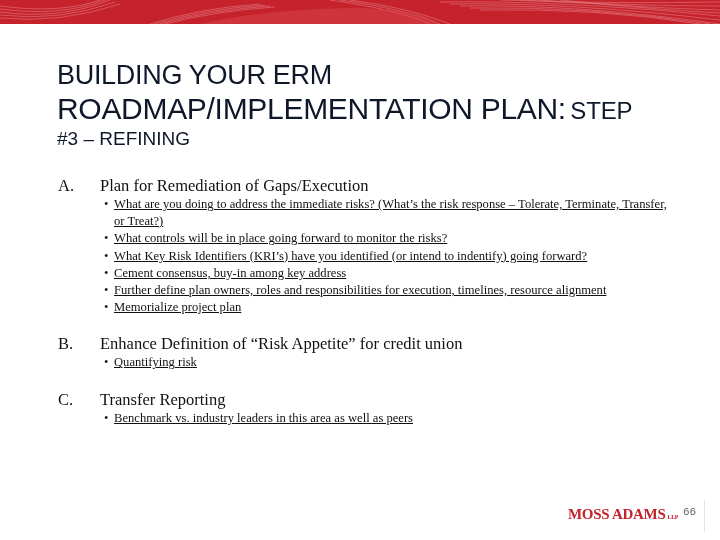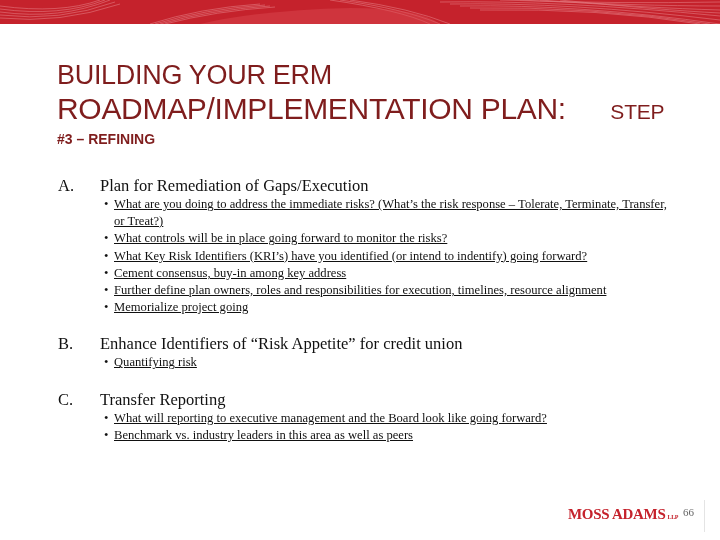--- a/index.html
+++ b/index.html
@@ -1,33 +1,33 @@
 <!DOCTYPE html>
 <html><head>
 <meta charset="utf-8">
 <style>
   html, body { margin:0; padding:0; }
   body { width:720px; height:540px; position:relative; background:#ffffff; overflow:hidden; font-family:"Liberation Serif", serif; }
   .banner { position:absolute; left:0; top:0; width:720px; height:24px; background:#c5222c; overflow:hidden; }
   .banner svg { position:absolute; left:0; top:0; }
-  .title { position:absolute; left:57px; top:58px; width:640px; color:#7f1d1d; font-family:"Liberation Sans", sans-serif; text-transform:uppercase; }
+  .title { position:absolute; left:57px; top:58px; width:640px; color:#0f172a; font-family:"Liberation Sans", sans-serif; text-transform:uppercase; }
   .title .l1 { font-size:27px; line-height:34px; display:block; letter-spacing:-0.3px; }
   .title .l2 { font-size:30px; line-height:34px; letter-spacing:-0.3px; }
-  .title .step { font-size:21px; letter-spacing:-0.2px;margin-left:40px; }
-  .title .l3 { font-size:14px; line-height:26px; display:block;font-weight:bold; }
+  .title .step { font-size:24px; letter-spacing:-0.2px; }
+  .title .l3 { font-size:19px; line-height:26px; display:block; }
   .content { position:absolute; left:58px; top:175px; width:620px; color:#111; }
   .section { margin-bottom:17px; }
   .sec-head { display:flex; font-size:16.5px; line-height:21px; }
   .sec-letter { width:42px; flex:none; }
   .bullets { list-style:none; margin:0; padding:0 0 0 46px; }
   .bullets li { position:relative; padding-left:10px; font-size:12.6px; line-height:17.2px;text-decoration:underline; }
   .bullets li::before { content:"\2022"; position:absolute; left:0; top:0; }
   .footer-logo { position:absolute; left:568px; top:506px; color:#c5222c; font-family:"Liberation Serif", serif; font-size:15px; letter-spacing:-0.3px; font-weight:bold; }
   .footer-logo .llp { font-size:6px; margin-left:2px; }
-  .page-num { position:absolute; left:683px; top:506px; color:#666; font-family:Liberation Serif, serif; font-size:11px; }
+  .page-num { position:absolute; left:683px; top:506px; color:#666; font-family:Liberation Mono, monospace; font-size:11px; }
   .vline { position:absolute; left:704px; top:500px; width:1px; height:32px; background:#e4e4e4; }
 </style>
 </head>
 <body>
 
 <div class="banner">
   <svg width="720" height="24" viewBox="0 0 720 24">
     <g fill="none" stroke="#f0a0a4" stroke-width="0.6" opacity="0.7">
       <path d="M0 6 Q60 14 100 0"></path>
         <path d="M0 9 Q60 17 105 0"></path>
@@ -67,39 +67,38 @@
     <div class="sec-head">
       <span class="sec-letter">A.</span>
       <span>Plan for Remediation of Gaps/Execution</span>
     </div>
     <ul class="bullets">
       <li>What are you doing to address the immediate risks?  (What’s the risk response – Tolerate, Terminate, Transfer, or Treat?)</li>
       <li>What controls will be in place going forward to monitor the risks?</li>
       <li>What Key Risk Identifiers (KRI’s) have you identified (or intend to indentify) going forward?</li>
       <li>Cement consensus, buy-in among key address</li>
       <li>Further define plan owners, roles and responsibilities for execution, timelines, resource alignment</li>
-      <li>Memorialize project going</li>
+      <li>Memorialize project plan</li>
     </ul>
   </div>
   <div class="section">
     <div class="sec-head">
       <span class="sec-letter">B.</span>
-      <span>Enhance Identifiers of “Risk Appetite” for credit union</span>
+      <span>Enhance Definition of “Risk Appetite” for credit union</span>
     </div>
     <ul class="bullets">
       <li>Quantifying risk</li>
     </ul>
   </div>
   <div class="section">
     <div class="sec-head">
       <span class="sec-letter">C.</span>
       <span>Transfer Reporting</span>
     </div>
     <ul class="bullets">
-      <li>What will reporting to executive management and the Board look like going forward?</li>
       <li>Benchmark vs. industry leaders in this area as well as peers</li>
     </ul>
   </div>
 </div>
 
 <div class="footer-logo">
   <span>MOSS ADAMS</span><span class="llp">LLP</span>
 </div>
 <div class="page-num">66</div>
 <div class="vline"></div>

